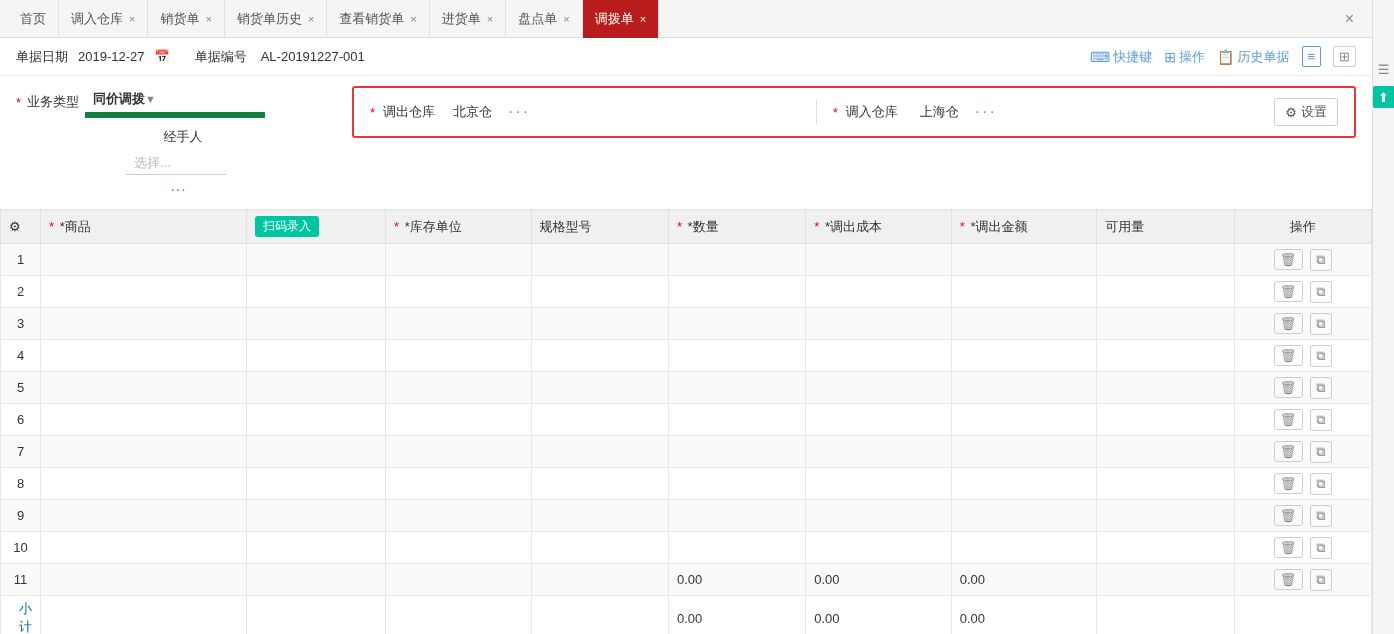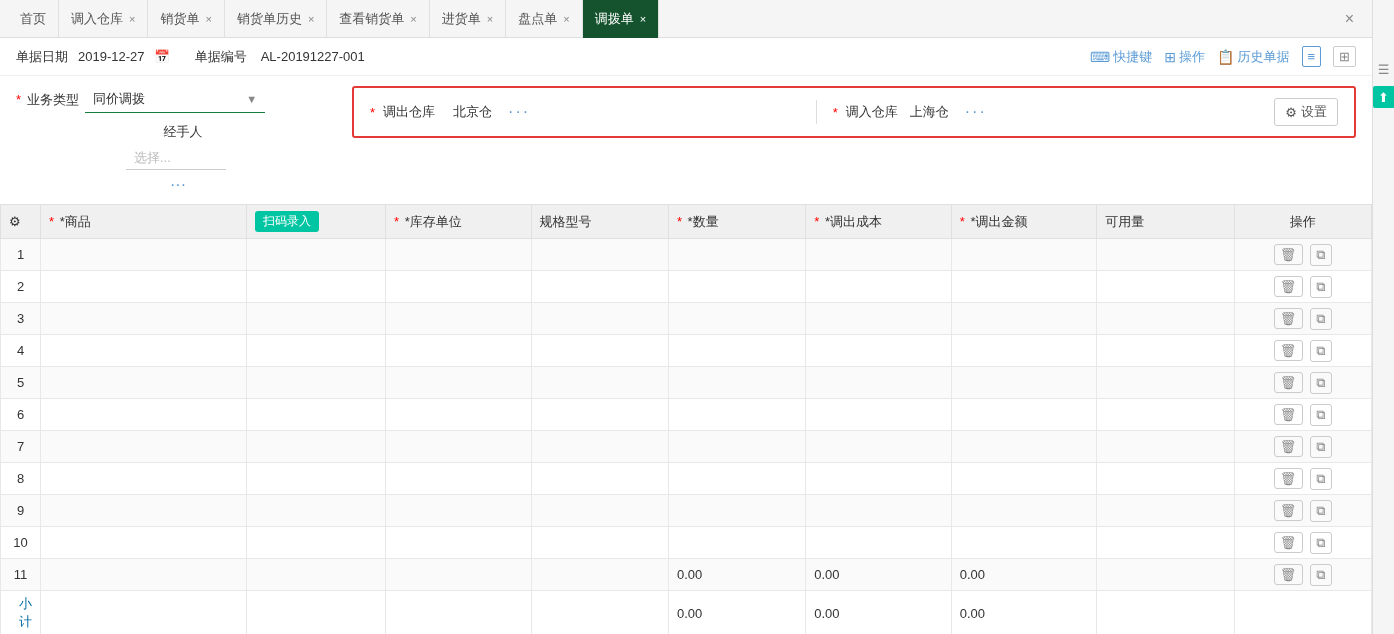--- a/index.html
+++ b/index.html
@@ -8,32 +8,32 @@
     
     .tab-bar {
       display: flex; align-items: center; background: #f5f5f5; border-bottom: 1px solid #ddd;
       padding: 0 8px; height: 38px;
     }
     .tab {
       display: flex; align-items: center; padding: 0 12px; height: 38px;
       cursor: pointer; color: #555; font-size: 13px; white-space: nowrap;
       border-right: 1px solid #e0e0e0;
     }
-    .tab.active { background: #14532d; color: #fff; }
+    .tab.active { background: #b91c1c; color: #fff; }
     .tab .close-btn { margin-left: 6px; cursor: pointer; color: #888; font-size: 11px; }
     .tab.active .close-btn { color: #fff; }
     .tab-close-right { margin-left: auto; padding: 0 10px; cursor: pointer; color: #888; font-size: 16px; }
     .form-field { display: flex; align-items: center; gap: 6px; }
     .toolbar-right { margin-left: auto; display: flex; align-items: center; gap: 12px; color: #5b9bd5; font-size: 13px; }
     .toolbar-right span { cursor: pointer; display: flex; align-items: center; gap: 3px; }
     .business-field { display: flex; align-items: center; gap: 6px; min-width: 320px; }
     .select-field {
-      display: flex; align-items: center; justify-content: space-between;
-      border-bottom: 1px solid #15803d; padding: 4px 8px; min-width: 160px;
-      cursor: pointer; color: #333;
+      display: flex; align-items: center; justify-content: flex-start;
+      border-bottom: 6px solid #15803d; padding: 4px 8px; min-width: 160px;
+      cursor: pointer; color: #333; font-weight: bold;
     }
     .select-field .arrow { color: #888; font-size: 11px; }
 
     
     .warehouse-section {
       border: 2px solid #e53935; border-radius: 3px;
       padding: 10px 16px; display: flex; align-items: center;
       flex: 1; gap: 0;
     }
     .warehouse-field { display: flex; align-items: center; gap: 8px; flex: 1; }
@@ -201,21 +201,21 @@
       <div class="warehouse-field">
         <span style="color:red;">*</span>
         <span>调出仓库</span>
         <span style="margin-left:10px;">北京仓</span>
         <span class="more-btn" style="color:#5b9bd5;">···</span>
       </div>
       <div class="warehouse-divider"></div>
       <div class="warehouse-field">
         <span style="color:red;">*</span>
         <span>调入仓库</span>
-        <span style="margin-left:4px;">上海仓</span>
+        <span style="margin-left:14px;">上海仓</span>
         <span class="more-btn" style="color:#5b9bd5;">···</span>
       </div>
       <button class="setting-btn">
         <span>⚙</span>
         <span>设置</span>
       </button>
     </div>
   </div>
 
   <div class="data-table-wrapper">

